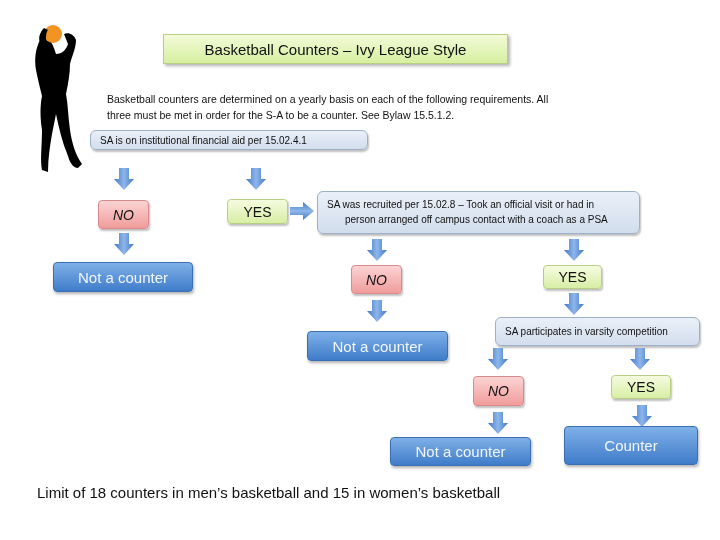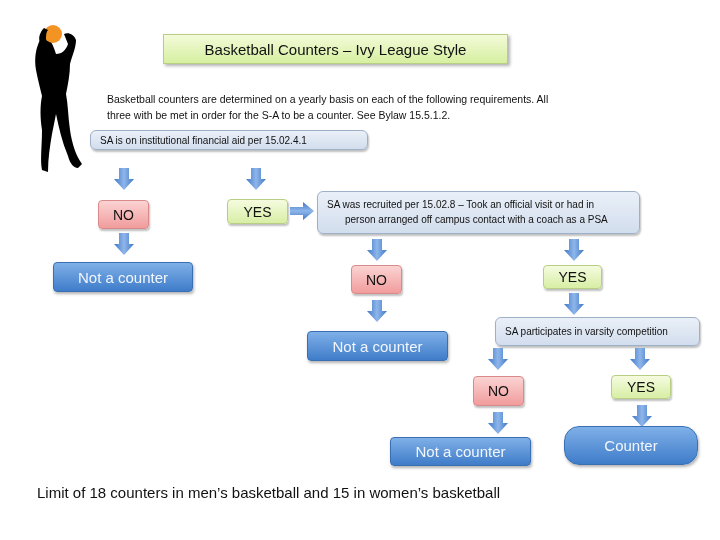--- a/index.html
+++ b/index.html
@@ -31,21 +31,21 @@
   .q2 { left: 317px; top: 191px; width: 323px; height: 43px; padding-top: 5px; }
   .q2 .l2 { padding-left: 18px; }
   .q3 { left: 478px; top: 317px; width: 205px; height: 29px; display:flex; align-items:center; padding-left: 9px; margin-left: 17px; }
 
   .no {
     background: linear-gradient(#fbd3d3, #f19c9c);
     border: 1px solid #d98a8a;
     border-radius: 4px;
     box-shadow: 1px 2px 2px rgba(0,0,0,0.25);
     display: flex; align-items: center; justify-content: center;
-    font-size: 14px; color: #111;
+    font-size: 14px; color: #111; font-style: italic;
   }
   .yes {
     background: linear-gradient(#f5fbe0, #d8eea5);
     border: 1px solid #b8cf83;
     border-radius: 4px;
     box-shadow: 1px 2px 2px rgba(0,0,0,0.25);
     display: flex; align-items: center; justify-content: center;
     font-size: 14px; color: #111;
   }
   .result {
@@ -84,21 +84,21 @@
 <svg class="abs figure" viewBox="0 0 64 160">
   <path fill="#000" d="M14 22 C10 30 8 40 10 52 C12 62 14 70 16 78 C14 88 14 100 16 112 C16 128 14 142 16 152 L22 154 C22 140 24 128 26 116 L30 96 C33 110 36 124 42 138 C44 146 48 150 52 150 L56 146 C50 138 46 126 44 112 C42 98 42 86 40 76 C42 66 44 56 44 46 C46 38 50 30 50 22 C48 16 42 14 38 16 L42 26 C40 32 36 36 30 36 C28 30 26 24 22 20 Z"></path>
   <circle cx="27" cy="16" r="9" fill="#f39323"></circle>
   <path fill="#000" d="M18 10 C14 14 12 20 14 24 L20 22 C20 18 20 14 22 12 Z"></path>
 </svg>
 
 <div class="abs title-box">Basketball Counters – Ivy League Style</div>
 
 <div class="abs intro">
   <div>Basketball counters are determined on a yearly basis on each of the following requirements.  All</div>
-  <div>three with be met in order for the S-A to be a counter.  See Bylaw 15.5.1.2.</div>
+  <div>three must be met in order for the S-A to be a counter.  See Bylaw 15.5.1.2.</div>
 </div>
 
 <div class="abs qbox q1">SA is on institutional financial aid per 15.02.4.1</div>
 
 <svg class="abs arrow-down" style="left:114px; top:168px;" viewBox="0 0 20 22">
     <path d="M5 0 H15 V11 H20 L10 22 L0 11 H5 Z" fill="url(#ag)"></path>
   </svg>
 <svg class="abs arrow-down" style="left:246px; top:168px;" viewBox="0 0 20 22">
     <path d="M5 0 H15 V11 H20 L10 22 L0 11 H5 Z" fill="url(#ag)"></path>
   </svg>
@@ -153,15 +153,15 @@
 <div class="abs yes" style="left:611px; top:375px; width:60px; height:24px;">YES</div>
 
 <svg class="abs arrow-down" style="left:488px; top:412px;" viewBox="0 0 20 22">
     <path d="M5 0 H15 V11 H20 L10 22 L0 11 H5 Z" fill="url(#ag)"></path>
   </svg>
 <svg class="abs arrow-down" style="left:632px; top:405px;" viewBox="0 0 20 22">
     <path d="M5 0 H15 V11 H20 L10 22 L0 11 H5 Z" fill="url(#ag)"></path>
   </svg>
 
 <div class="abs result" style="left:390px; top:437px; width:141px; height:29px;">Not a counter</div>
-<div class="abs result" style="left:564px; top:426px; width:134px; height:39px;border-radius:15px;">Counter</div>
+<div class="abs result" style="left:564px; top:426px; width:134px; height:39px;">Counter</div>
 
 <div class="abs footer">Limit of 18 counters in men’s basketball and 15 in women’s basketball</div>
 
 </body></html>

